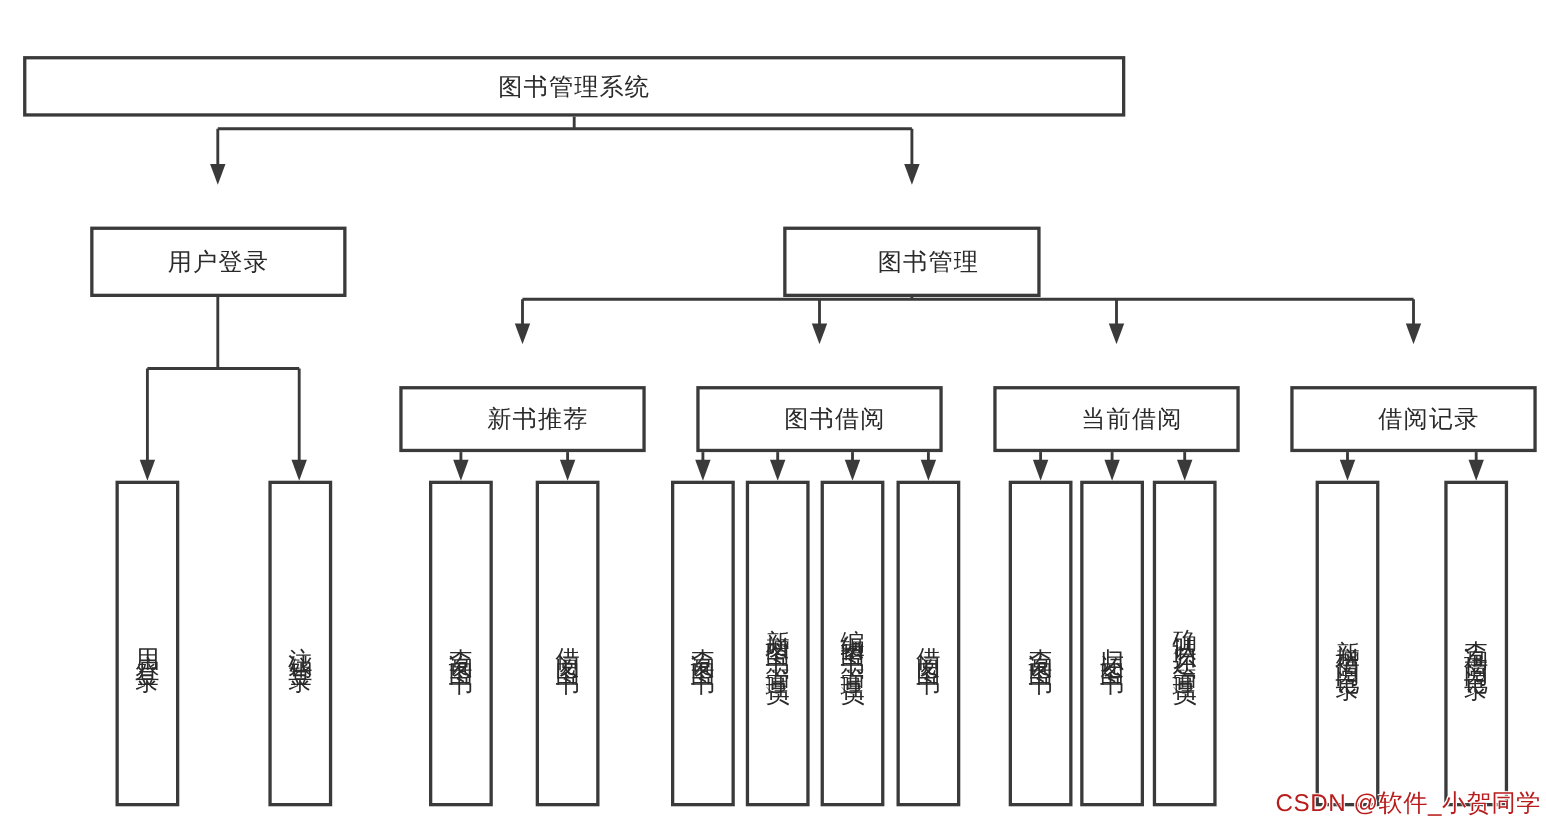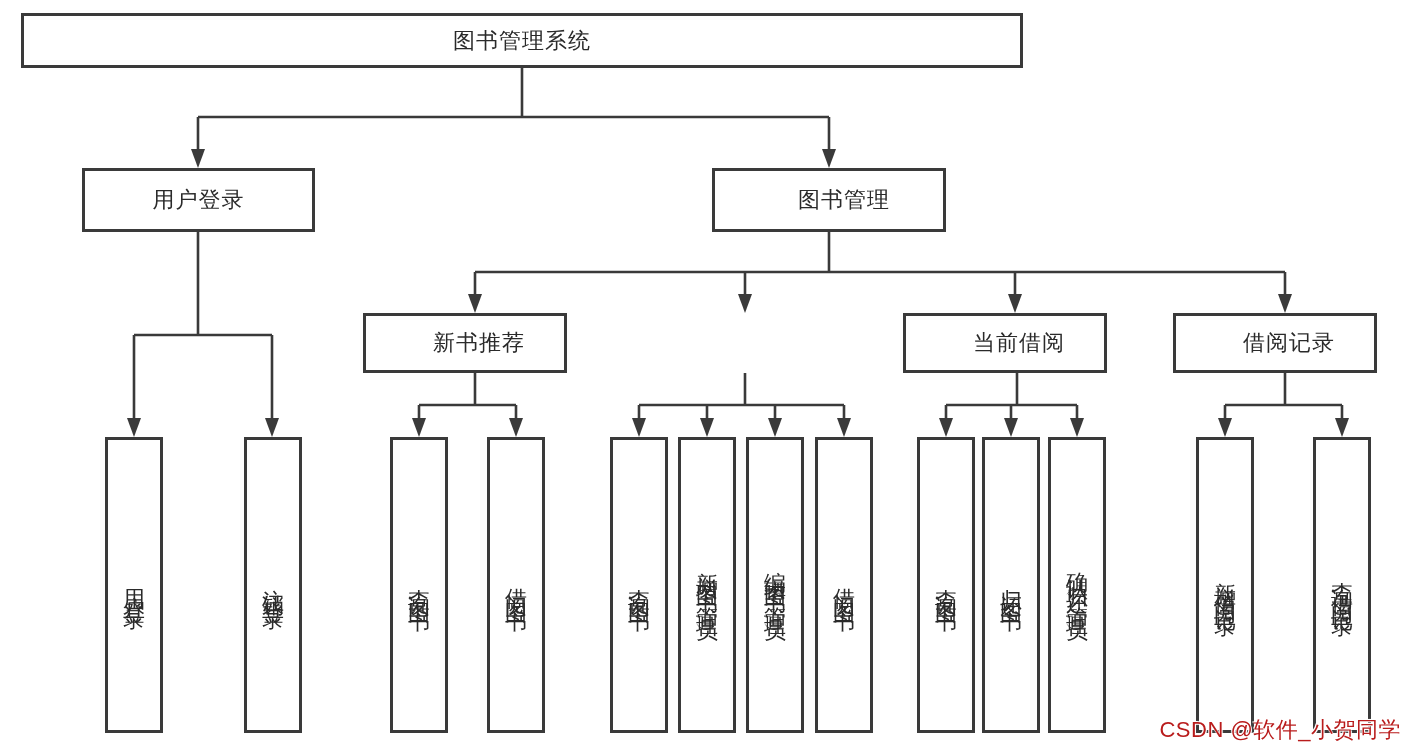--- a/index.html
+++ b/index.html
@@ -24,25 +24,26 @@
     box-sizing: border-box;
     border: 3px solid #3a3a3a;
     background: #ffffff;
     color: #2a2a2a;
     display: flex;
     align-items: center;
     justify-content: center;
     font-size: 22px;
     letter-spacing: 1px;
     z-index: 2;
+    margin-top: 38px;
   }
   .node.root   { left: 21px;  top: 13px;  width: 1002px; height: 55px; }
   .node.lv2a   { left: 82px;  top: 168px; width: 233px;  height: 64px; }
   .node.lv2b   { left: 712px; top: 168px; width: 234px;  height: 64px; padding-left: 30px; }
-  .node.lv3    { top: 313px;  width: 204px; height: 60px; padding-left: 28px; }
+  .node.lv3    { top: 313px;  width: 224px; height: 60px; padding-left: 28px; }
   .leaf {
     position: absolute;
     box-sizing: border-box;
     top: 437px;
     width: 58px;
     height: 296px;
     border: 3px solid #3a3a3a;
     background: #ffffff;
     color: #2a2a2a;
     display: flex;
@@ -115,20 +116,21 @@
       <polygon points="1335,418 1349,418 1342,437"></polygon>
     </g>
   </svg>
 
   <div class="node root">图书管理系统</div>
 
   <div class="node lv2a">用户登录</div>
   <div class="node lv2b">图书管理</div>
 
   <div class="node lv3" style="left:363px">新书推荐</div>
+  <div class="node lv3" style="left:633px">图书借阅</div>
   <div class="node lv3" style="left:903px">当前借阅</div>
   <div class="node lv3" style="left:1173px">借阅记录</div>
 
   <div class="leaf" style="left:105px">
     <span>用户登录</span>
   </div>
   <div class="leaf" style="left:244px">
     <span>注销登录</span>
   </div>
 

